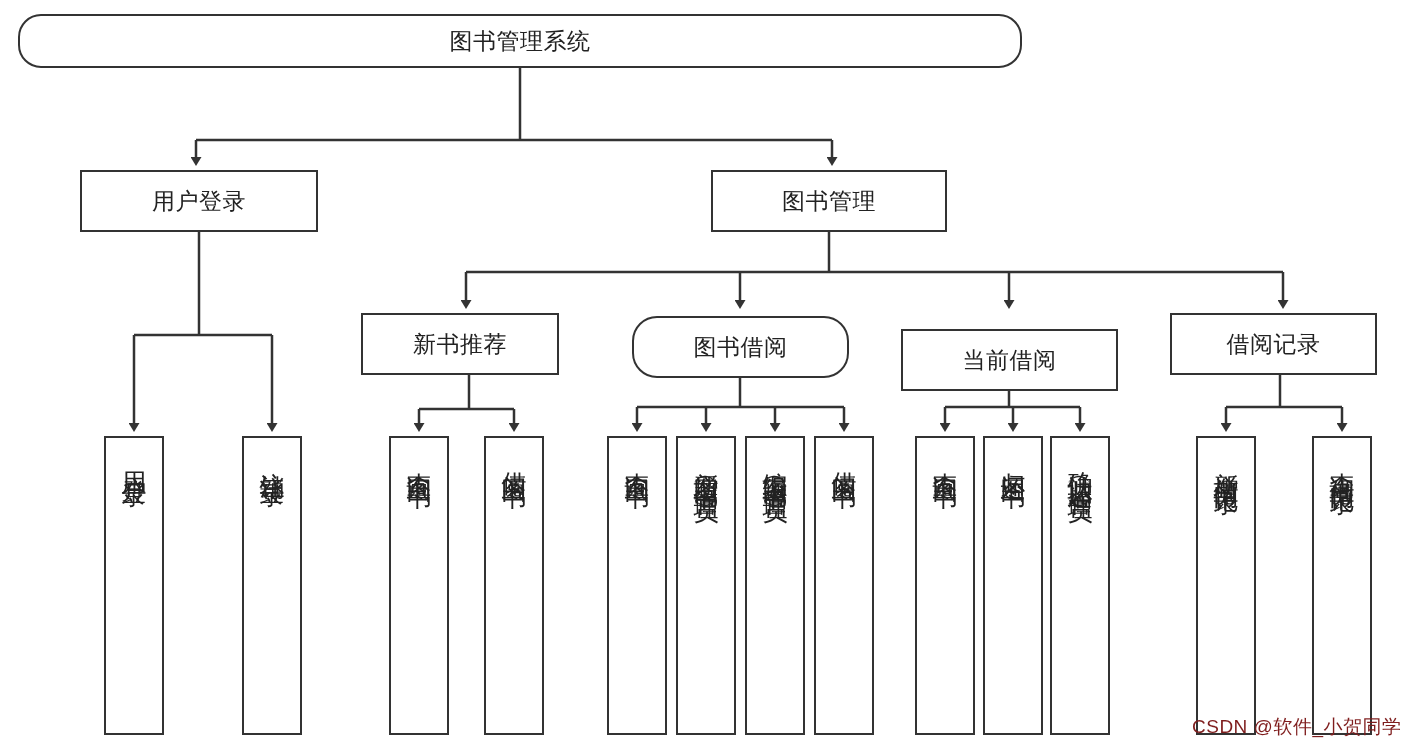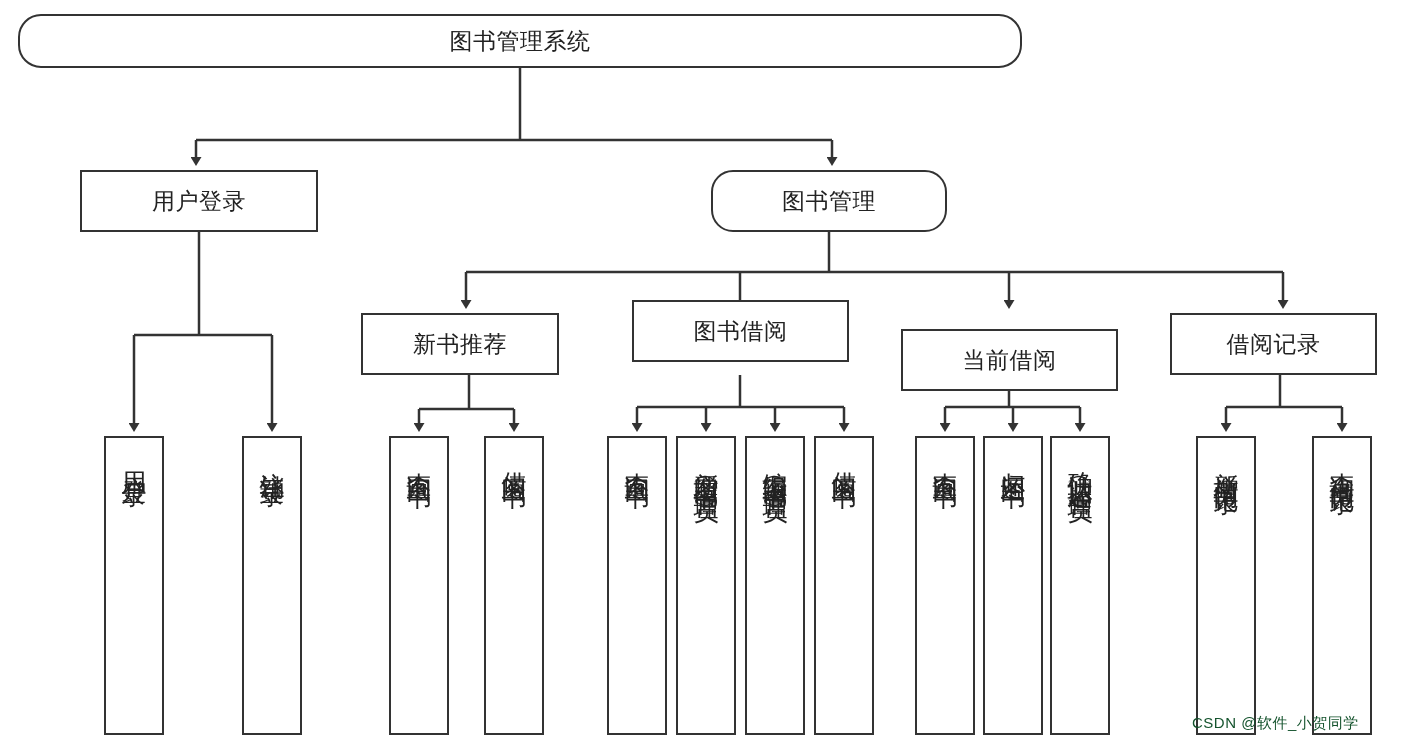--- a/index.html
+++ b/index.html
@@ -52,22 +52,22 @@
   .node.v .label {
     writing-mode: vertical-rl;
     text-orientation: upright;
     font-size: 25px;
     letter-spacing: 4px;
     line-height: 1;
     white-space: nowrap;
   }
   .watermark {
     position: absolute;
-    font-size: 15px;
-    color: #14532d;
+    font-size: 19px;
+    color: #7f1d1d;
     white-space: nowrap;
     letter-spacing: 0.5px;
   }
 </style>
 </head>
 <body>
 
 <div id="canvas">
 
   <svg class="edges" viewBox="0 0 1405 747">
@@ -121,29 +121,29 @@
   </svg>
 
   <div class="node h" id="root-node" style="left: 18px; top: 14px; width: 1004px; height: 54px; border-radius: 23px;">
     <span class="label">图书管理系统</span>
   </div>
 
   <div id="level2-layer">
       <div class="node h" style="left: 80px; top: 170px; width: 238px; height: 62px;">
         <span class="label">用户登录</span>
       </div>
-      <div class="node h" style="left: 711px; top: 170px; width: 236px; height: 62px; border-radius: 22px;">
+      <div class="node h" style="left: 711px; top: 170px; width: 236px; height: 62px;">
         <span class="label">图书管理</span>
       </div>
     </div>
   <div id="level3-layer">
       <div class="node h" style="left: 361px; top: 313px; width: 198px; height: 62px;">
         <span class="label">新书推荐</span>
       </div>
-      <div class="node h" style="left: 632px; top: 300px; width: 217px; height: 62px;">
+      <div class="node h" style="left: 632px; top: 316px; width: 217px; height: 62px; border-radius: 25px;">
         <span class="label">图书借阅</span>
       </div>
       <div class="node h" style="left: 901px; top: 329px; width: 217px; height: 62px;">
         <span class="label">当前借阅</span>
       </div>
       <div class="node h" style="left: 1170px; top: 313px; width: 207px; height: 62px;">
         <span class="label">借阅记录</span>
       </div>
     </div>
   <div id="leaf-layer">

